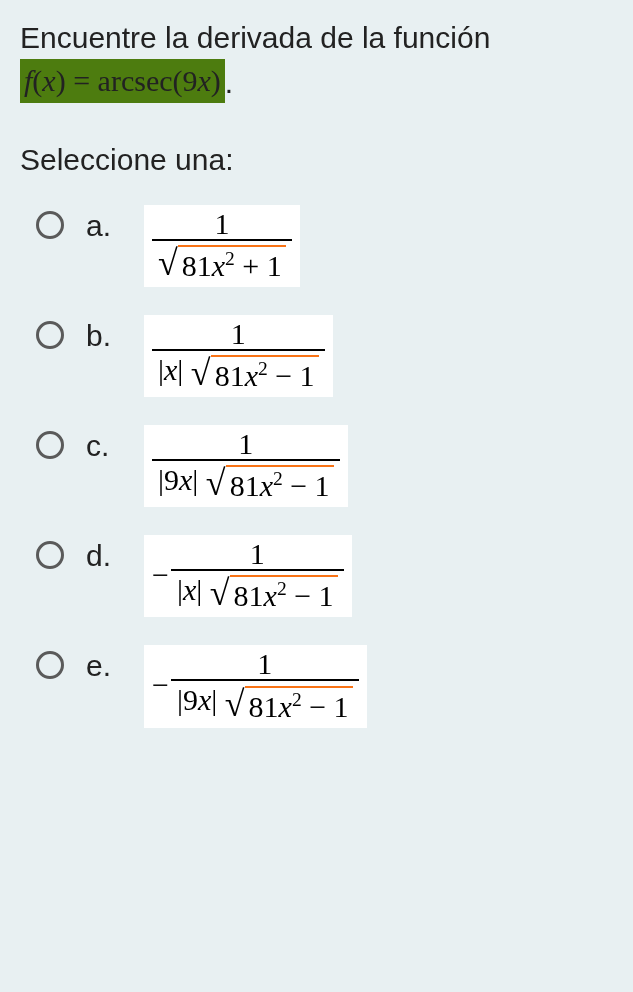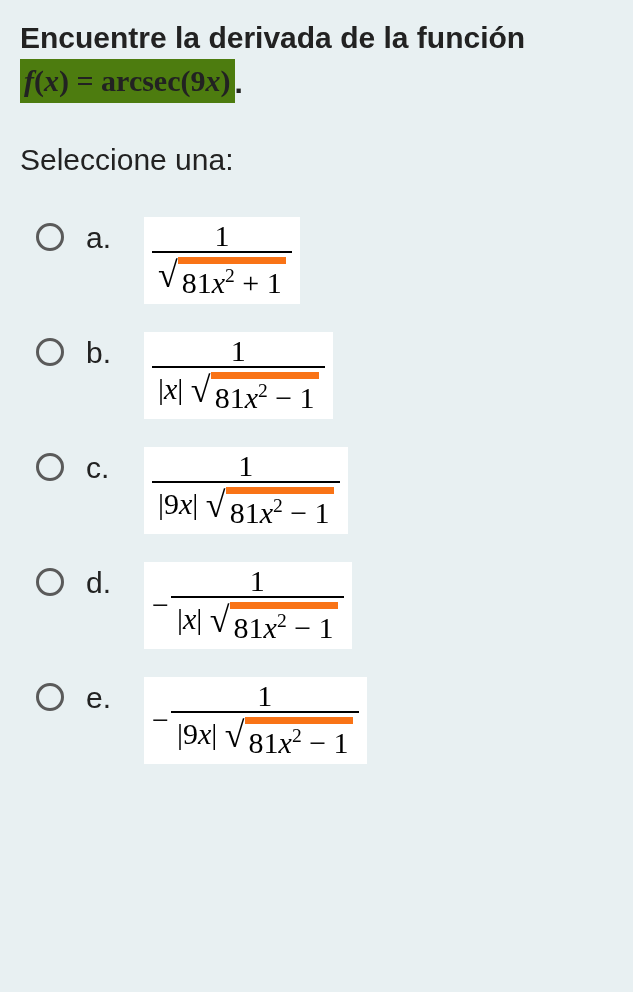--- a/index.html
+++ b/index.html
@@ -9,35 +9,34 @@
     width: 633px;
     height: 992px;
     background: #e8f0f2;
     font-family: Arial, Helvetica, sans-serif;
     color: #222;
   }
   .question-text {
     font-size: 30px;
     line-height: 1.35;
     margin-bottom: 6px;
-    font-weight: bold;
   }
   .eq-inline {
     background: #4d7c0f;
     display: inline-block;
     padding: 2px 4px;
     font-family: "Times New Roman", serif;
     font-size: 30px;
     vertical-align: baseline;
   }
   .fx { font-style: italic; }
   .prompt {
     font-size: 30px;
     margin-top: 40px;
-    margin-bottom: 40px;
+    margin-bottom: 28px;
   }
   .options {
     padding-left: 16px;
   }
   .option-row {
     display: flex;
     align-items: flex-start;
     margin-bottom: 28px;
     gap: 22px;
   }
@@ -86,21 +85,21 @@
     align-items: stretch;
     vertical-align: middle;
   }
   .surd {
     font-size: 36px;
     line-height: 0.9;
     position: relative;
     top: 2px;
   }
   .radicand {
-    border-top: 7px solid #f97316;
+    border-top: 2px solid #f97316;
     padding: 4px 4px 0 4px;
     line-height: 1.0;
   }
   sup {
     font-size: 0.65em;
     vertical-align: super;
     line-height: 0;
   }
   .neg-row {
     display: inline-flex;

